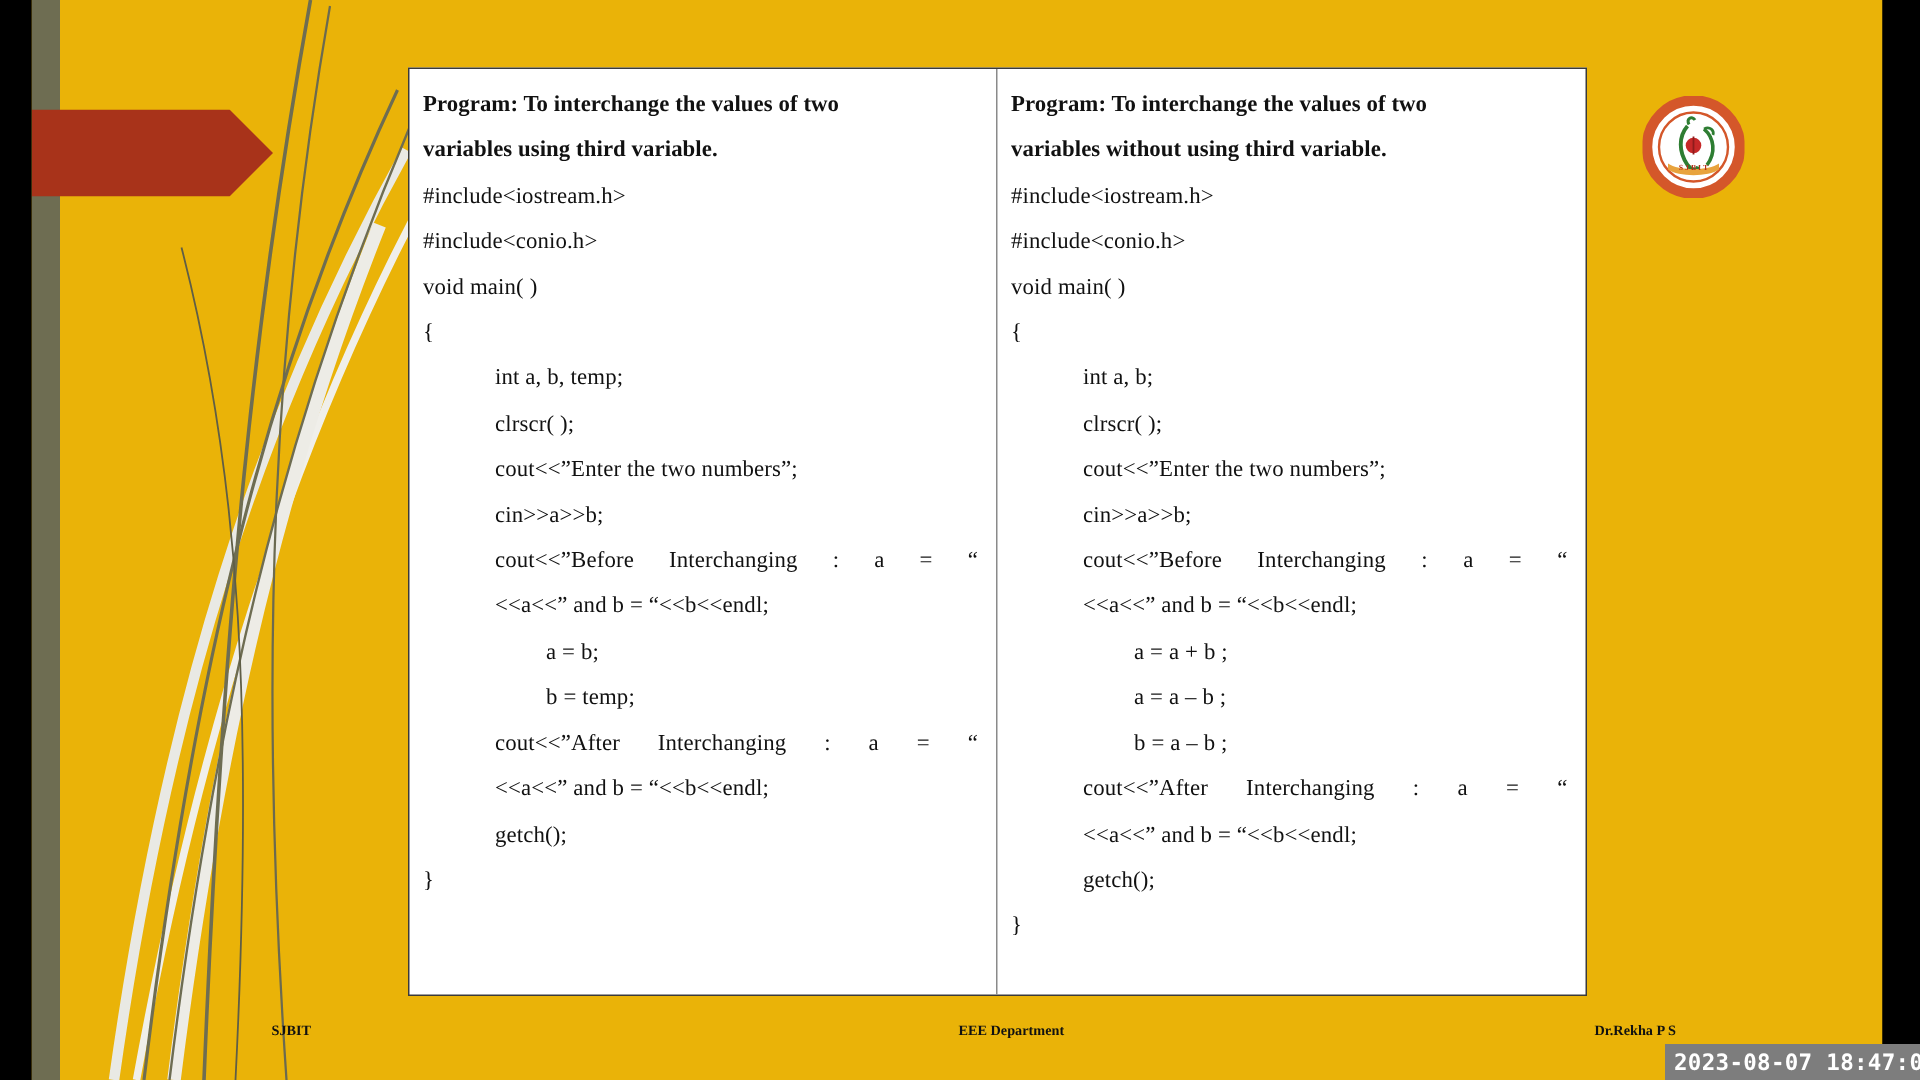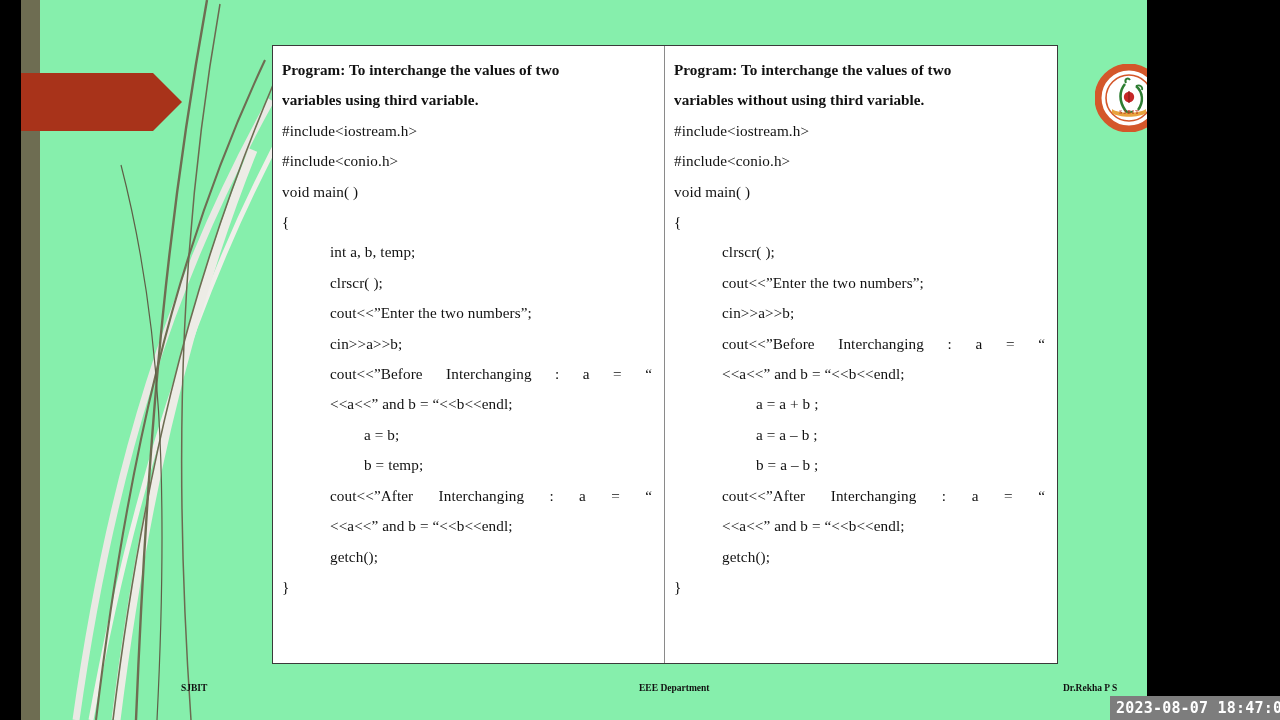--- a/index.html
+++ b/index.html
@@ -4,22 +4,22 @@
 <style>
   html,body{margin:0;padding:0;}
   body{
     width:1280px;height:720px;overflow:hidden;background:#000;
     font-family:"Liberation Serif","DejaVu Serif",serif;
   }
   #stage{position:relative;width:1280px;height:720px;background:#000;}
 
   
   .slide{
-    position:absolute;left:21px;top:0;width:1126px;height:720px;
-    background:#86efac;overflow:hidden;
+    position:absolute;left:21px;top:0;width:1234px;height:720px;
+    background:#eab308;overflow:hidden;
   }
 
   
   .olive-band{
     position:absolute;left:0px;top:0;width:19px;height:720px;
     background:#6e6d52;
   }
 
   
   .deco{position:absolute;left:0;top:0;width:300px;height:720px;}
@@ -156,20 +156,21 @@
           <div class="code-line ind1">getch();</div>
           <div class="code-line ind0">}</div>
         </div>
       <div class="col col-right">
           <div class="code-line title">Program: To interchange the values of two</div>
           <div class="code-line title">variables without using third variable.</div>
           <div class="code-line ind0">#include&lt;iostream.h&gt;</div>
           <div class="code-line ind0">#include&lt;conio.h&gt;</div>
           <div class="code-line ind0">void main( )</div>
           <div class="code-line ind0">{</div>
+          <div class="code-line ind1">int a, b;</div>
           <div class="code-line ind1">clrscr( );</div>
           <div class="code-line ind1">cout&lt;&lt;”Enter the two numbers”;</div>
           <div class="code-line ind1">cin&gt;&gt;a&gt;&gt;b;</div>
           <div class="code-line ind1 just">cout&lt;&lt;”Before Interchanging : a = “</div>
           <div class="code-line ind1">&lt;&lt;a&lt;&lt;” and b = “&lt;&lt;b&lt;&lt;endl;</div>
           <div class="code-line ind2">a = a + b ;</div>
           <div class="code-line ind2">a = a – b ;</div>
           <div class="code-line ind2">b = a – b ;</div>
           <div class="code-line ind1 just">cout&lt;&lt;”After Interchanging : a = “</div>
           <div class="code-line ind1">&lt;&lt;a&lt;&lt;” and b = “&lt;&lt;b&lt;&lt;endl;</div>

